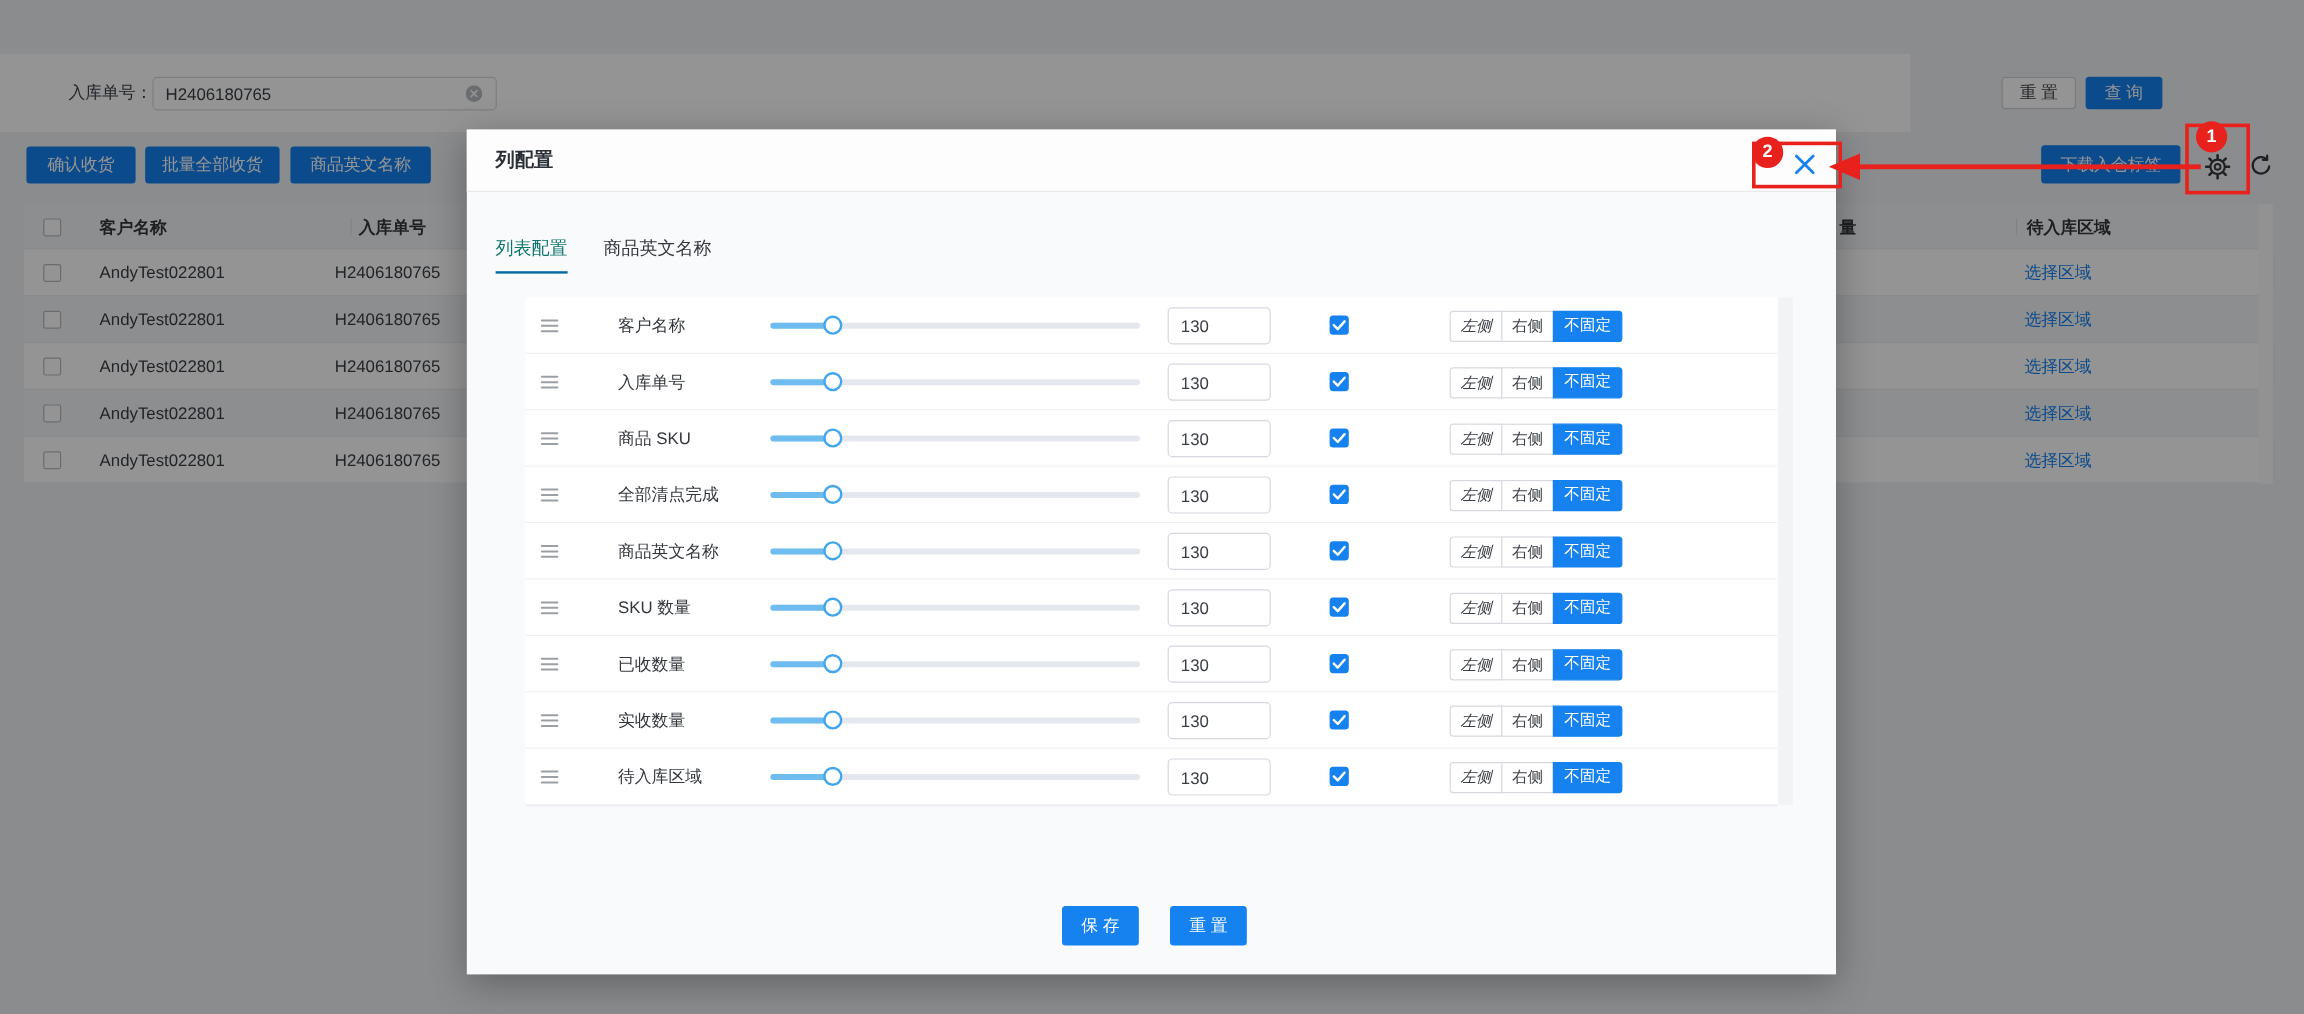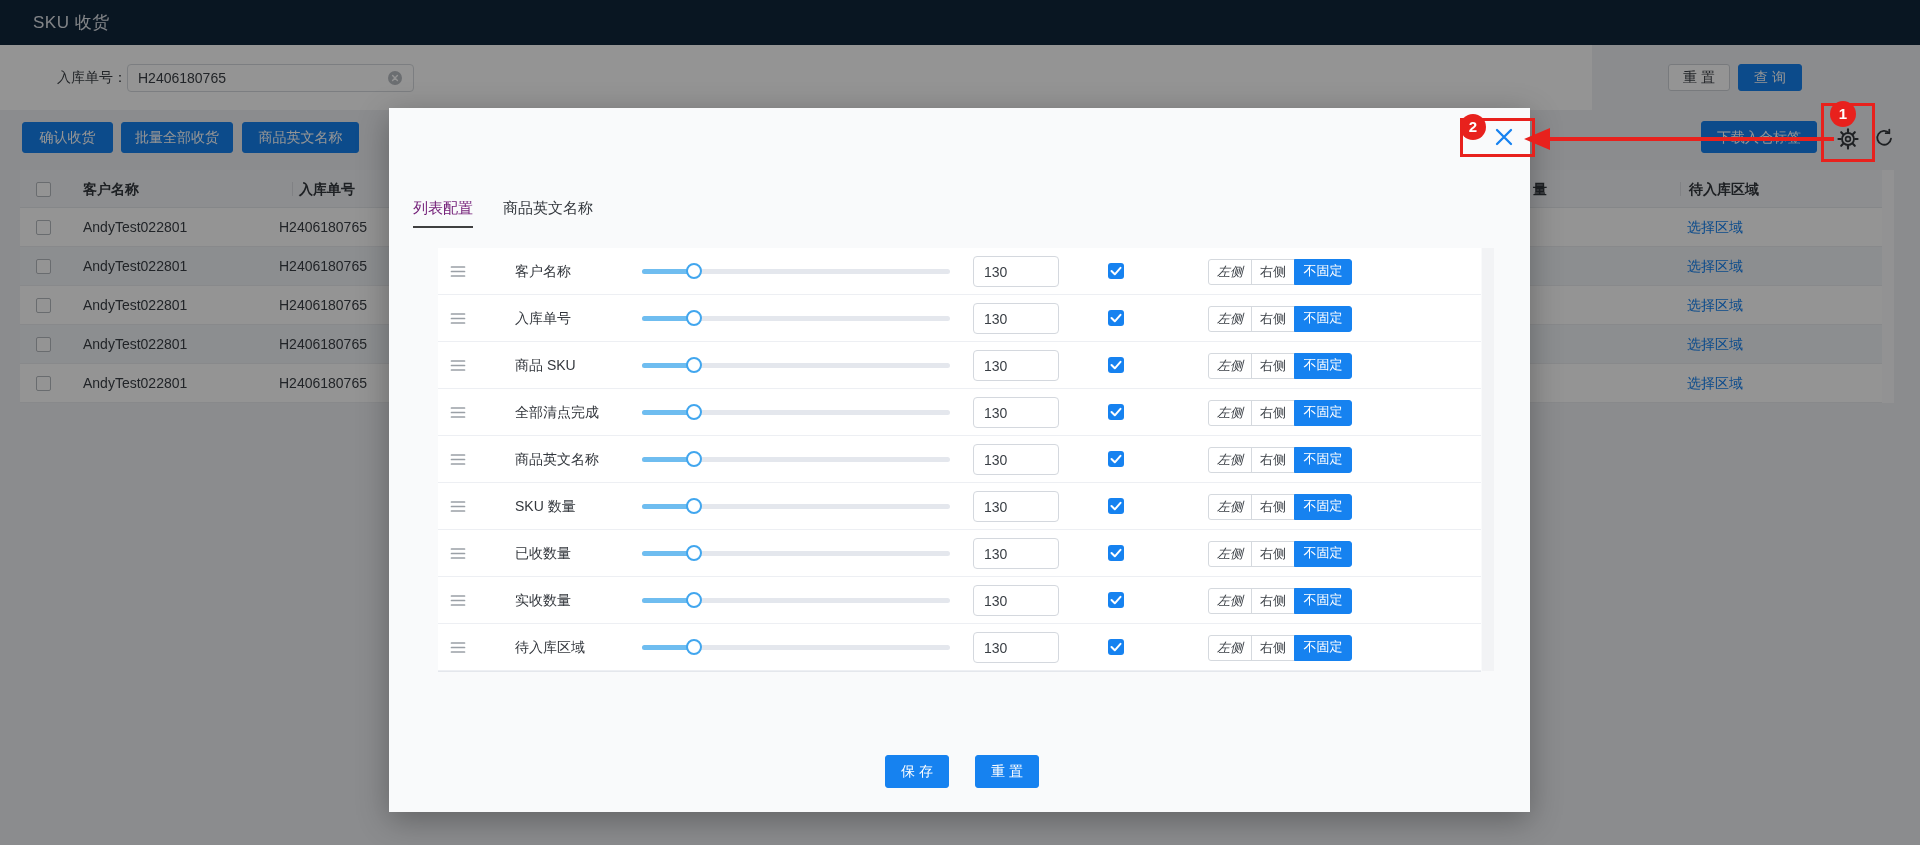--- a/index.html
+++ b/index.html
@@ -46,21 +46,21 @@
   
   .overlay { position:absolute; left:0; top:0; width:1920px; height:845px; background:rgba(0,0,0,0.42); z-index:10; }
 
   
   .modal { position:absolute; left:389px; top:108px; width:1141px; height:704px; background:#f9fafb; z-index:20; box-shadow:0 8px 30px rgba(0,0,0,.3); }
   .modal-titlebar { position:absolute; left:0; top:0; width:100%; height:52px; background:#fdfdfd; border-bottom:1px solid #e7e9ec; }
   .modal-title { position:absolute; left:24px; top:0; line-height:52px; font-size:16px; color:#2b2f36; font-weight:bold; }
   .modal-close { position:absolute; left:1494px; top:127px; width:20px; height:20px; cursor:pointer; z-index:21; }
   .tabs { position:absolute; left:24px; top:88px; height:32px; font-size:15px; }
   .tab { float:left; cursor:pointer; height:32px; line-height:24px; }
-  .tab-active { color:#701a75; border-bottom:2px solid #404040; }
+  .tab-active { color:#0f766e; border-bottom:2px solid #0369a1; }
   .tab-idle { color:#33373d; margin-left:30px; }
 
   .cfg-table { position:absolute; left:49px; top:140px; width:1043px; background:#fff; border-bottom:1px solid #e4e7ec; }
   .cfg-thead { position:relative; height:36px; background:#e9ecf0; font-size:14px; font-weight:bold; color:#33373d; }
   .cfg-thead .cell { position:absolute; top:0; line-height:36px; white-space:nowrap; }
   .cfg-thead .hdiv { top:11px; background:#d3d7dd; }
   .cfg-row { position:relative; height:47px; border-bottom:1px solid #edeff3; background:#fff; font-size:14px; color:#33373d; }
   .drag-handle { position:absolute; left:12px; top:17px; width:16px; height:13px; cursor:grab; }
   .cfg-name { position:absolute; left:77px; top:0; line-height:47px; white-space:nowrap; }
   .slider { position:absolute; left:204px; top:21px; width:308px; height:5px; border-radius:3px; background:#e4e7ed; cursor:pointer; }
@@ -88,23 +88,20 @@
   .anno-badge2 { left:1460px; top:114px; }
   .anno-badge1 { left:1830px; top:101px; }
   .anno-line { left:1548px; top:137px; width:286px; height:4px; background:#e8211d; }
   .anno-head { left:1524px; top:128px; width:0; height:0; border-top:11px solid transparent; border-bottom:11px solid transparent; border-right:26px solid #e8211d; }
 </style>
 </head>
 <body>
 
 <div class="screen">
 
-  <div class="app-header">
-    <div class="app-title">SKU 收货</div>
-  </div>
 
   <div class="filter-bar">
     <div class="filter-label">入库单号：</div>
     <input class="text-input" value="H2406180765" style="">
     <span class="clear-icon">
       <svg width="14" height="14" viewBox="0 0 14 14">
           <circle cx="7" cy="7" r="7" fill="#b9bdc3"></circle>
           <path d="M4.6 4.6 L9.4 9.4 M9.4 4.6 L4.6 9.4" stroke="#fff" stroke-width="1.4" stroke-linecap="round"></path>
         </svg>
     </span>
@@ -187,20 +184,23 @@
     <span class="cell bg-link" style="left:1667px;">选择区域</span>
   </div>
 </div>
       <div class="bg-gutter"></div>
     </div>
   </div>
 
   <div class="overlay"></div>
 
   <div class="modal">
+    <div class="modal-titlebar">
+      <div class="modal-title">列配置</div>
+    </div>
 
     <div class="tabs">
       <div class="tab tab-active">列表配置</div>
       <div class="tab tab-idle">商品英文名称</div>
     </div>
 
     <div class="cfg-table">
       <div id="cfg-rows">
   <div class="cfg-row">
     <span class="drag-handle">

